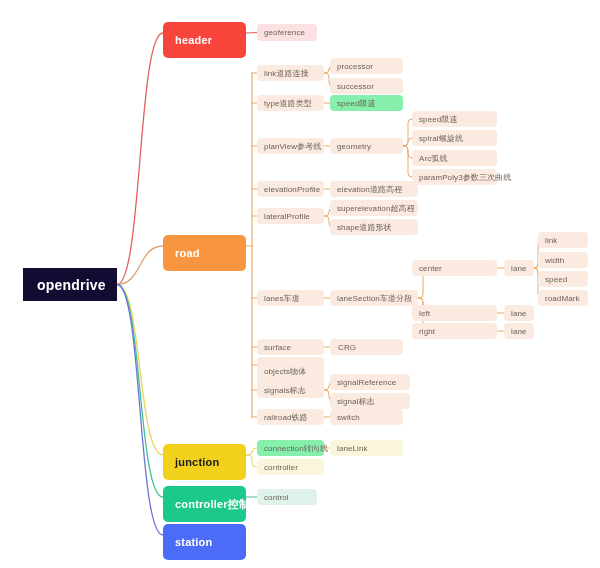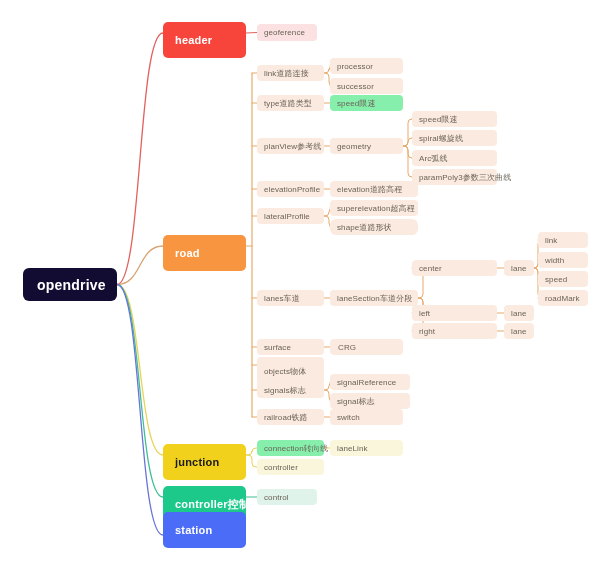--- a/index.html
+++ b/index.html
@@ -16,21 +16,21 @@
     position:absolute;
     box-sizing:border-box;
     display:flex;align-items:center;
     border-radius:5px;
     white-space:nowrap;
   }
   
   .node.root{
     background:#120C33;color:#ffffff;
     font-weight:bold;font-size:14px;
-    padding:0 14px;border-radius:6px;
+    padding:0 14px;border-radius:0;
     letter-spacing:.2px;
   }
   
   .node.lvl1{
     font-weight:bold;font-size:11px;
     padding:18px 12px;color:#ffffff;
     border-radius:5px;
     letter-spacing:.2px;
   }
   .node.lvl1.dark-text{color:#1b1b1b;}
@@ -156,21 +156,21 @@
       </div>
       <div class="node pill" style="left: 330px; top: 181px; width: 88px; height: 16px; background: rgb(251, 234, 223);">
         <span>elevation道路高程</span>
       </div>
       <div class="node pill" style="left: 257px; top: 208px; width: 67px; height: 16px; background: rgb(251, 234, 223);">
         <span>lateralProfile</span>
       </div>
       <div class="node pill" style="left: 330px; top: 200px; width: 88px; height: 16px; background: rgb(251, 234, 223);">
         <span>superelevation超高程</span>
       </div>
-      <div class="node pill" style="left: 330px; top: 219px; width: 88px; height: 16px; background: rgb(251, 234, 223); border-radius: 6px;">
+      <div class="node pill" style="left: 330px; top: 219px; width: 88px; height: 16px; background: rgb(251, 234, 223);">
         <span>shape道路形状</span>
       </div>
       <div class="node pill" style="left: 257px; top: 290px; width: 67px; height: 16px; background: rgb(251, 234, 223);">
         <span>lanes车道</span>
       </div>
       <div class="node pill" style="left: 330px; top: 290px; width: 88px; height: 16px; background: rgb(251, 234, 223);">
         <span>laneSection车道分段</span>
       </div>
       <div class="node pill" style="left: 412px; top: 260px; width: 85px; height: 16px; background: rgb(251, 234, 223);">
         <span>center</span>
@@ -237,17 +237,17 @@
       </div>
       <div class="node pill" style="left: 257px; top: 459px; width: 67px; height: 16px; background: rgb(250, 246, 220);">
         <span>controller</span>
       </div>
       <div class="node lvl1" style="left: 163px; top: 486px; width: 83px; height: 22px; background: rgb(28, 201, 139);">
         <span>controller控制器</span>
       </div>
       <div class="node pill" style="left: 257px; top: 489px; width: 60px; height: 16px; background: rgb(223, 243, 235);">
         <span>control</span>
       </div>
-      <div class="node lvl1" style="left: 163px; top: 512px; width: 83px; height: 22px; background: rgb(74, 108, 247);">
+      <div class="node lvl1" style="left: 163px; top: 524px; width: 83px; height: 22px; background: rgb(74, 108, 247);">
         <span>station</span>
       </div>
     </div>
 </div>
 
 </body></html>

